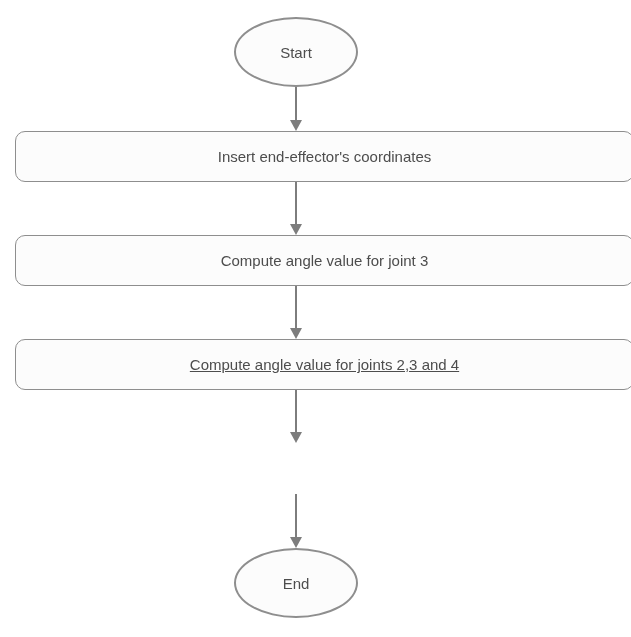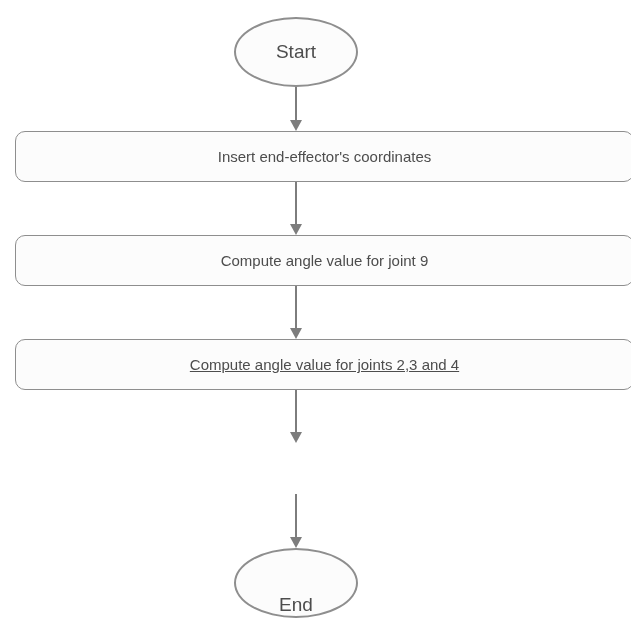--- a/index.html
+++ b/index.html
@@ -27,21 +27,21 @@
     text-align: center;
     background: var(--fill);
     color: var(--text);
   }
   .node.ellipse {
     width: 124px;
     height: 70px;
     left: 234px;
     border: 2px solid var(--border);
     border-radius: 50%;
-    font-size: 19px;
+    font-size: 15px;
   }
   .node.process {
     left: 15px;
     width: 619px;
     height: 51px;
     border: 1.5px solid var(--border);
     border-radius: 10px;
     font-size: 15px;
   }
   .arrow {
@@ -82,21 +82,21 @@
   <div class="node process" style="top:131px;">
     <span>Insert end-effector's coordinates</span>
   </div>
 
   <div class="arrow" style="top:182px;height:53px;">
     <div class="arrow-line"></div>
     <div class="arrow-head"></div>
   </div>
 
   <div class="node process" style="top:235px;">
-    <span>Compute angle value for joint 9</span>
+    <span>Compute angle value for joint 3</span>
   </div>
 
   <div class="arrow" style="top:286px;height:53px;">
     <div class="arrow-line"></div>
     <div class="arrow-head"></div>
   </div>
 
   <div class="node process" style="top:339px;text-decoration:underline;">
     <span>Compute angle value for joints 2,3 and 4</span>
   </div>
@@ -105,17 +105,17 @@
     <div class="arrow-line"></div>
     <div class="arrow-head"></div>
   </div>
 
 
   <div class="arrow" style="top:494px;height:54px;">
     <div class="arrow-line"></div>
     <div class="arrow-head"></div>
   </div>
 
-  <div class="node ellipse" style="top:548px;align-items:flex-end;">
+  <div class="node ellipse" style="top:548px;">
     <span>End</span>
   </div>
 
 </div>
 
 </body></html>

